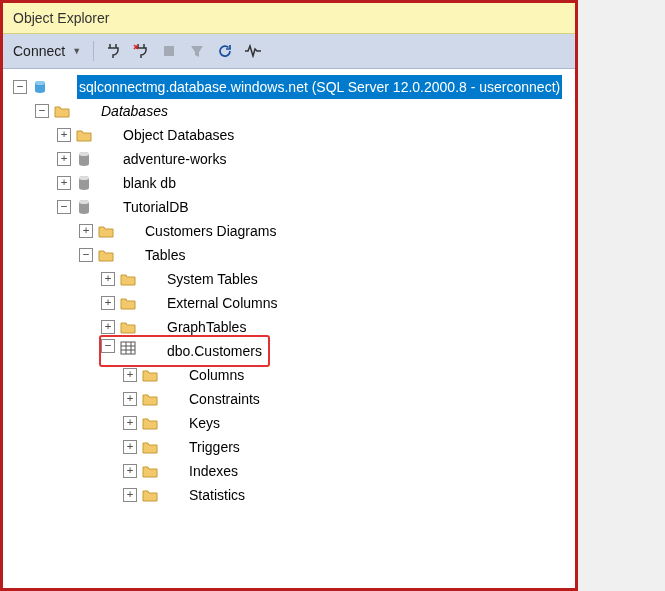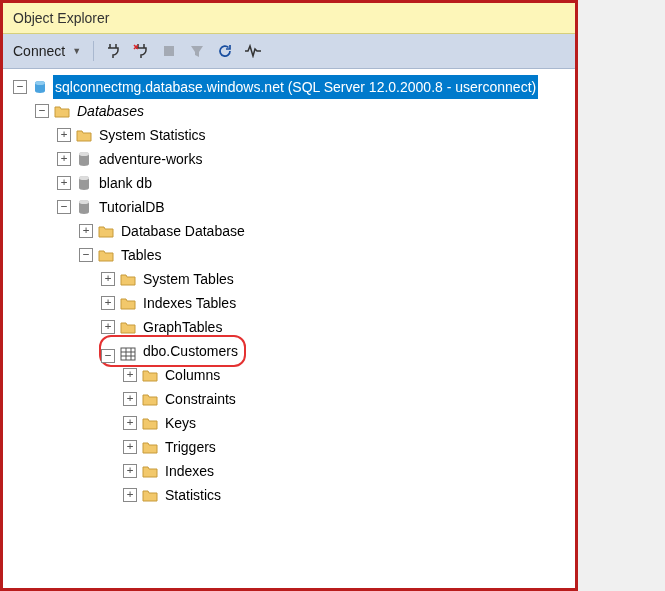--- a/index.html
+++ b/index.html
@@ -101,31 +101,32 @@
     width: 18px;
     height: 18px;
     margin-right: 4px;
     flex: 0 0 18px;
     display: flex;
     align-items: center;
     justify-content: center;
   }
   .label {
     padding: 0 2px;
+    margin-left: 24px;
   }
   .sel {
     background: #007acc;
     color: #fff;
   }
   .highlight-box {
     border: 2px solid #e43131;
-    border-radius: 12px;
+    border-radius: 3px;
     padding: 2px 4px 2px 0;
     display: inline-flex;
-    align-items: flex-end;
+    align-items: flex-start;
     margin-left: -2px;
   }
   
   .d0 { padding-left: 6px; }
   .d1 { padding-left: 28px; font-style: italic; }
   .d2 { padding-left: 50px; }
   .d3 { padding-left: 72px; }
   .d4 { padding-left: 94px; }
   .d5 { padding-left: 116px; }
 </style>
@@ -202,21 +203,21 @@
       <span class="label">Databases</span>
     </div>
 
     <div class="node d2">
       <span class="expander plus"></span>
       <span class="node-icon">
         <svg width="16" height="14" viewBox="0 0 16 14">
             <path d="M1 3h5l1 2h8v8H1z" fill="#f2c86b" stroke="#c79a3a"></path>
           </svg>
       </span>
-      <span class="label">System Statistics</span>
+      <span class="label">Object Databases</span>
     </div>
 
     <div class="node d2">
       <span class="expander plus"></span>
       <span class="node-icon">
         <svg width="14" height="16" viewBox="0 0 14 16">
             <ellipse cx="7" cy="3" rx="5" ry="2" fill="#bbb"></ellipse>
             <path d="M2 3v10c0 1.1 2.2 2 5 2s5-.9 5-2V3" fill="#999"></path>
             <ellipse cx="7" cy="3" rx="5" ry="2" fill="#ddd"></ellipse>
           </svg>
@@ -248,21 +249,21 @@
       <span class="label">TutorialDB</span>
     </div>
 
     <div class="node d3">
       <span class="expander plus"></span>
       <span class="node-icon">
         <svg width="16" height="14" viewBox="0 0 16 14">
             <path d="M1 3h5l1 2h8v8H1z" fill="#f2c86b" stroke="#c79a3a"></path>
           </svg>
       </span>
-      <span class="label">Database Database</span>
+      <span class="label">Customers Diagrams</span>
     </div>
 
     <div class="node d3">
       <span class="expander minus"></span>
       <span class="node-icon">
         <svg width="16" height="14" viewBox="0 0 16 14">
             <path d="M1 3h5l1 2h8v8H1z" fill="#f2c86b" stroke="#c79a3a"></path>
           </svg>
       </span>
       <span class="label">Tables</span>
@@ -278,21 +279,21 @@
       <span class="label">System Tables</span>
     </div>
 
     <div class="node d4">
       <span class="expander plus"></span>
       <span class="node-icon">
         <svg width="16" height="14" viewBox="0 0 16 14">
             <path d="M1 3h5l1 2h8v8H1z" fill="#f2c86b" stroke="#c79a3a"></path>
           </svg>
       </span>
-      <span class="label">Indexes Tables</span>
+      <span class="label">External Columns</span>
     </div>
 
     <div class="node d4">
       <span class="expander plus"></span>
       <span class="node-icon">
         <svg width="16" height="14" viewBox="0 0 16 14">
             <path d="M1 3h5l1 2h8v8H1z" fill="#f2c86b" stroke="#c79a3a"></path>
           </svg>
       </span>
       <span class="label">GraphTables</span>

